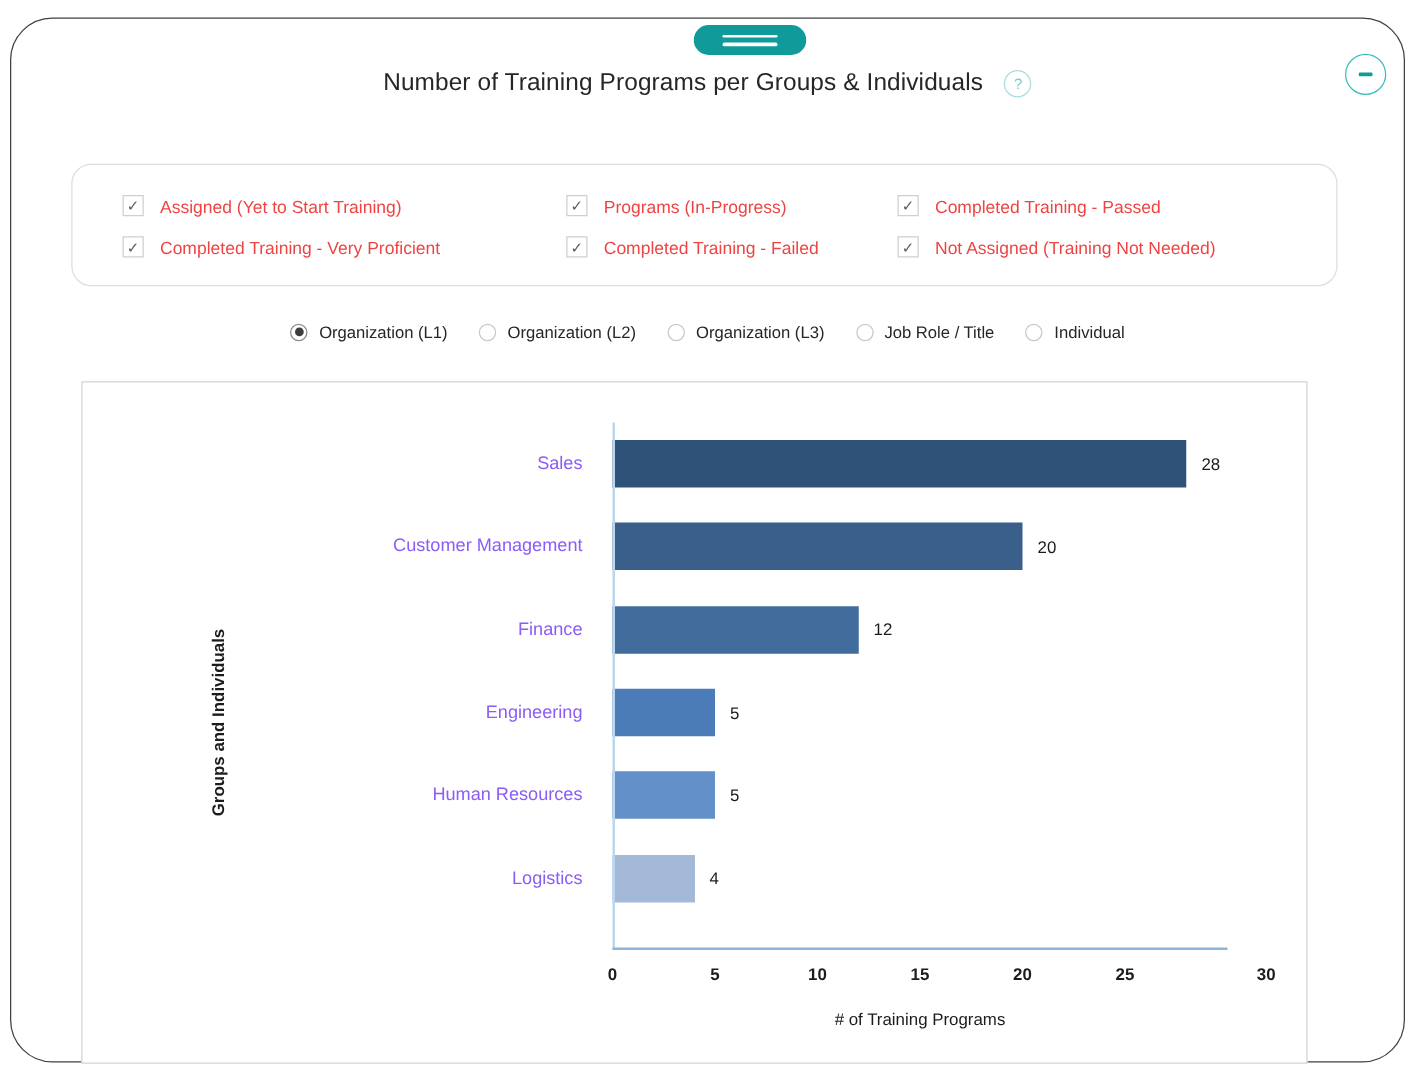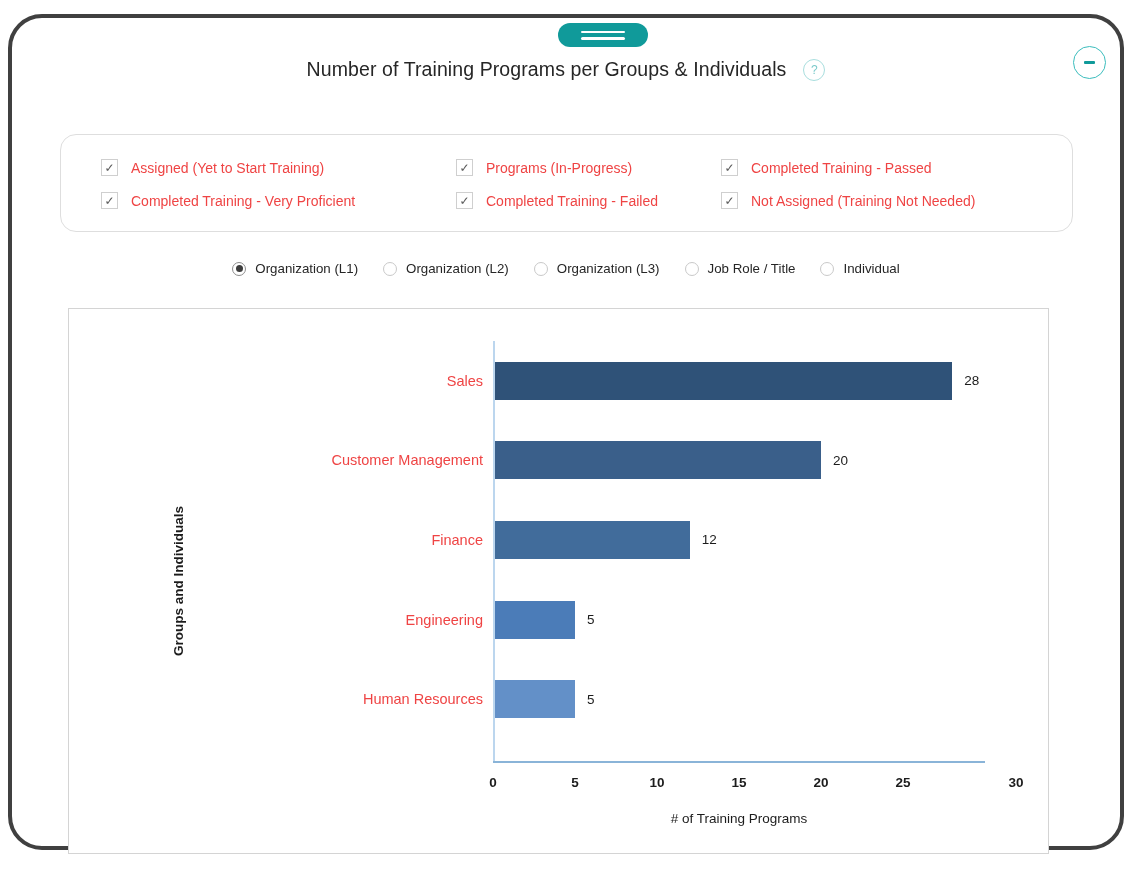--- a/index.html
+++ b/index.html
@@ -16,21 +16,21 @@
     position: relative;
   }
 
   
   .widget-card {
     position: absolute;
     left: 8px;
     top: 14px;
     width: 1116px;
     height: 836px;
-    border: 4px solid #404040;
+    border: 1px solid #404040;
     border-radius: 34px;
     background: #ffffff;
     box-sizing: border-box;
   }
 
   
   .drag-handle {
     position: absolute;
     left: 546px;
     top: 5px;
@@ -254,23 +254,23 @@
   }
   .cat-row {
     flex: 1 1 0;
     display: flex;
     align-items: center;
     position: relative;
   }
   .cat-label {
     width: 424px;
     text-align: right;
-    padding-right: 10px;
+    padding-right: 24px;
     font-size: 14.5px;
-    color: #ef4444;
+    color: #8b5cf6;
     box-sizing: border-box;
     white-space: nowrap;
   }
   .bar-zone {
     position: relative;
     flex: 1 1 auto;
     height: 100%;
     display: flex;
     align-items: center;
   }
@@ -455,20 +455,27 @@
               <div class="bar-zone">
                 <div class="bar" style="width: 82px; background: rgb(75, 124, 184);"></div>
                 <div class="bar-value">5</div>
               </div>
             </div>
             <div class="cat-row">
               <div class="cat-label">Human Resources</div>
               <div class="bar-zone">
                 <div class="bar" style="width: 82px; background: rgb(99, 144, 200);"></div>
                 <div class="bar-value">5</div>
+              </div>
+            </div>
+            <div class="cat-row">
+              <div class="cat-label">Logistics</div>
+              <div class="bar-zone">
+                <div class="bar" style="width: 65.6px; background: rgb(164, 184, 216);"></div>
+                <div class="bar-value">4</div>
               </div>
             </div>
           </div>
       </div>
 
       <div class="y-axis-line"></div>
       <div class="x-axis-line"></div>
 
       <div class="x-ticks" id="x-ticks">
           <div class="x-tick" style="left: 0px;">0</div>

